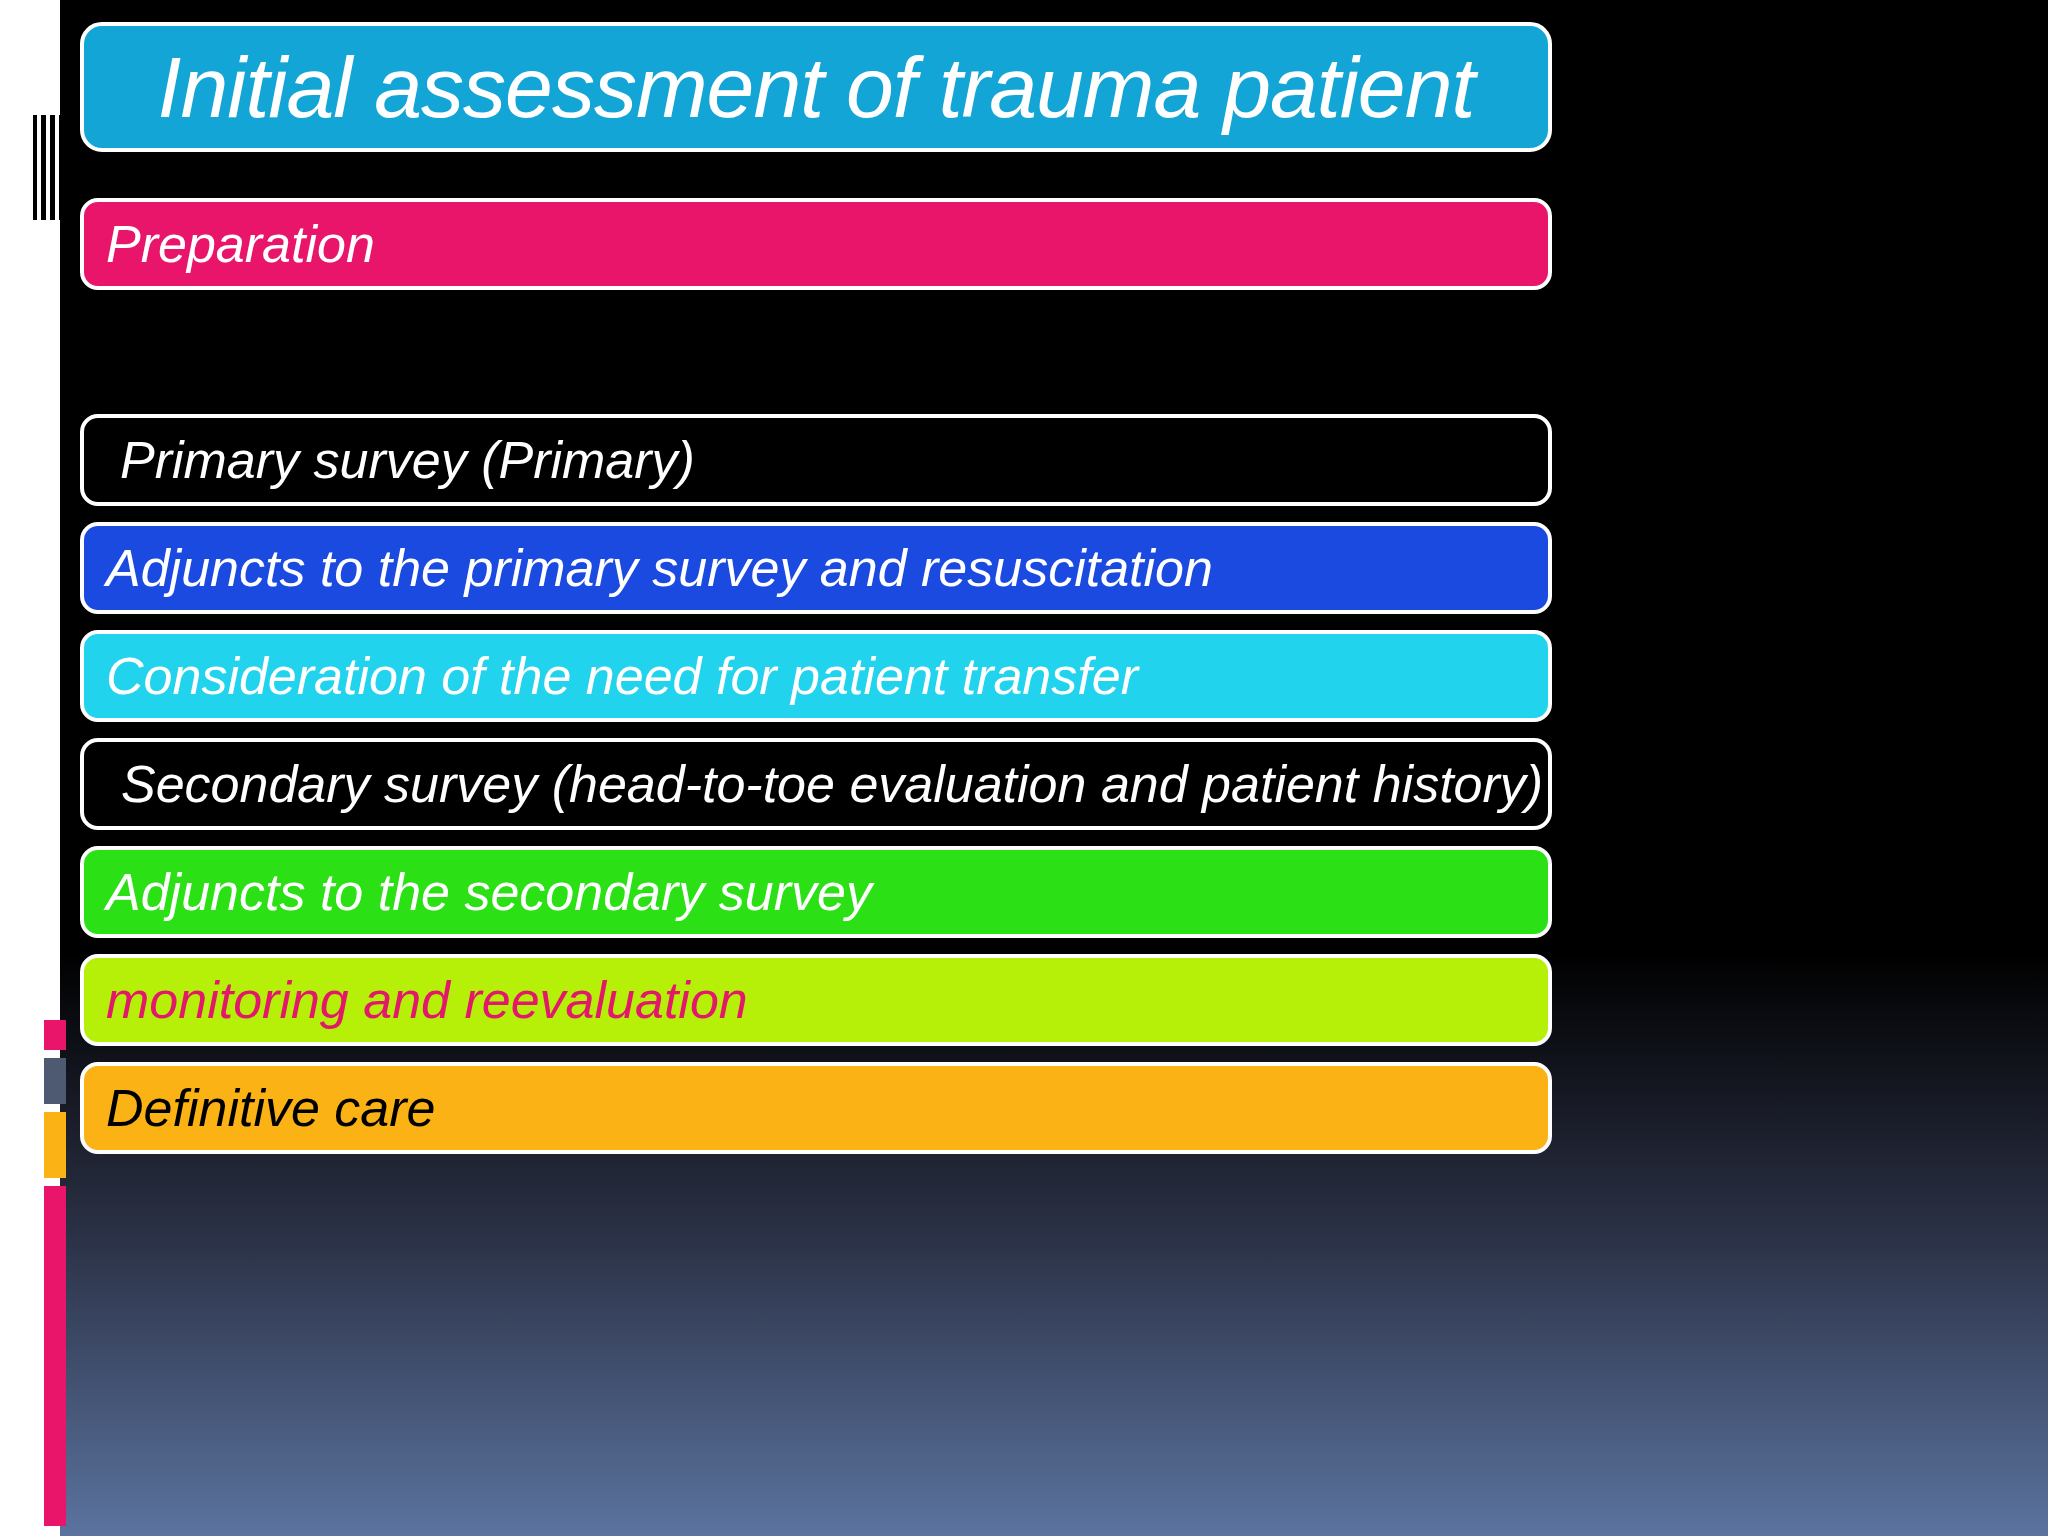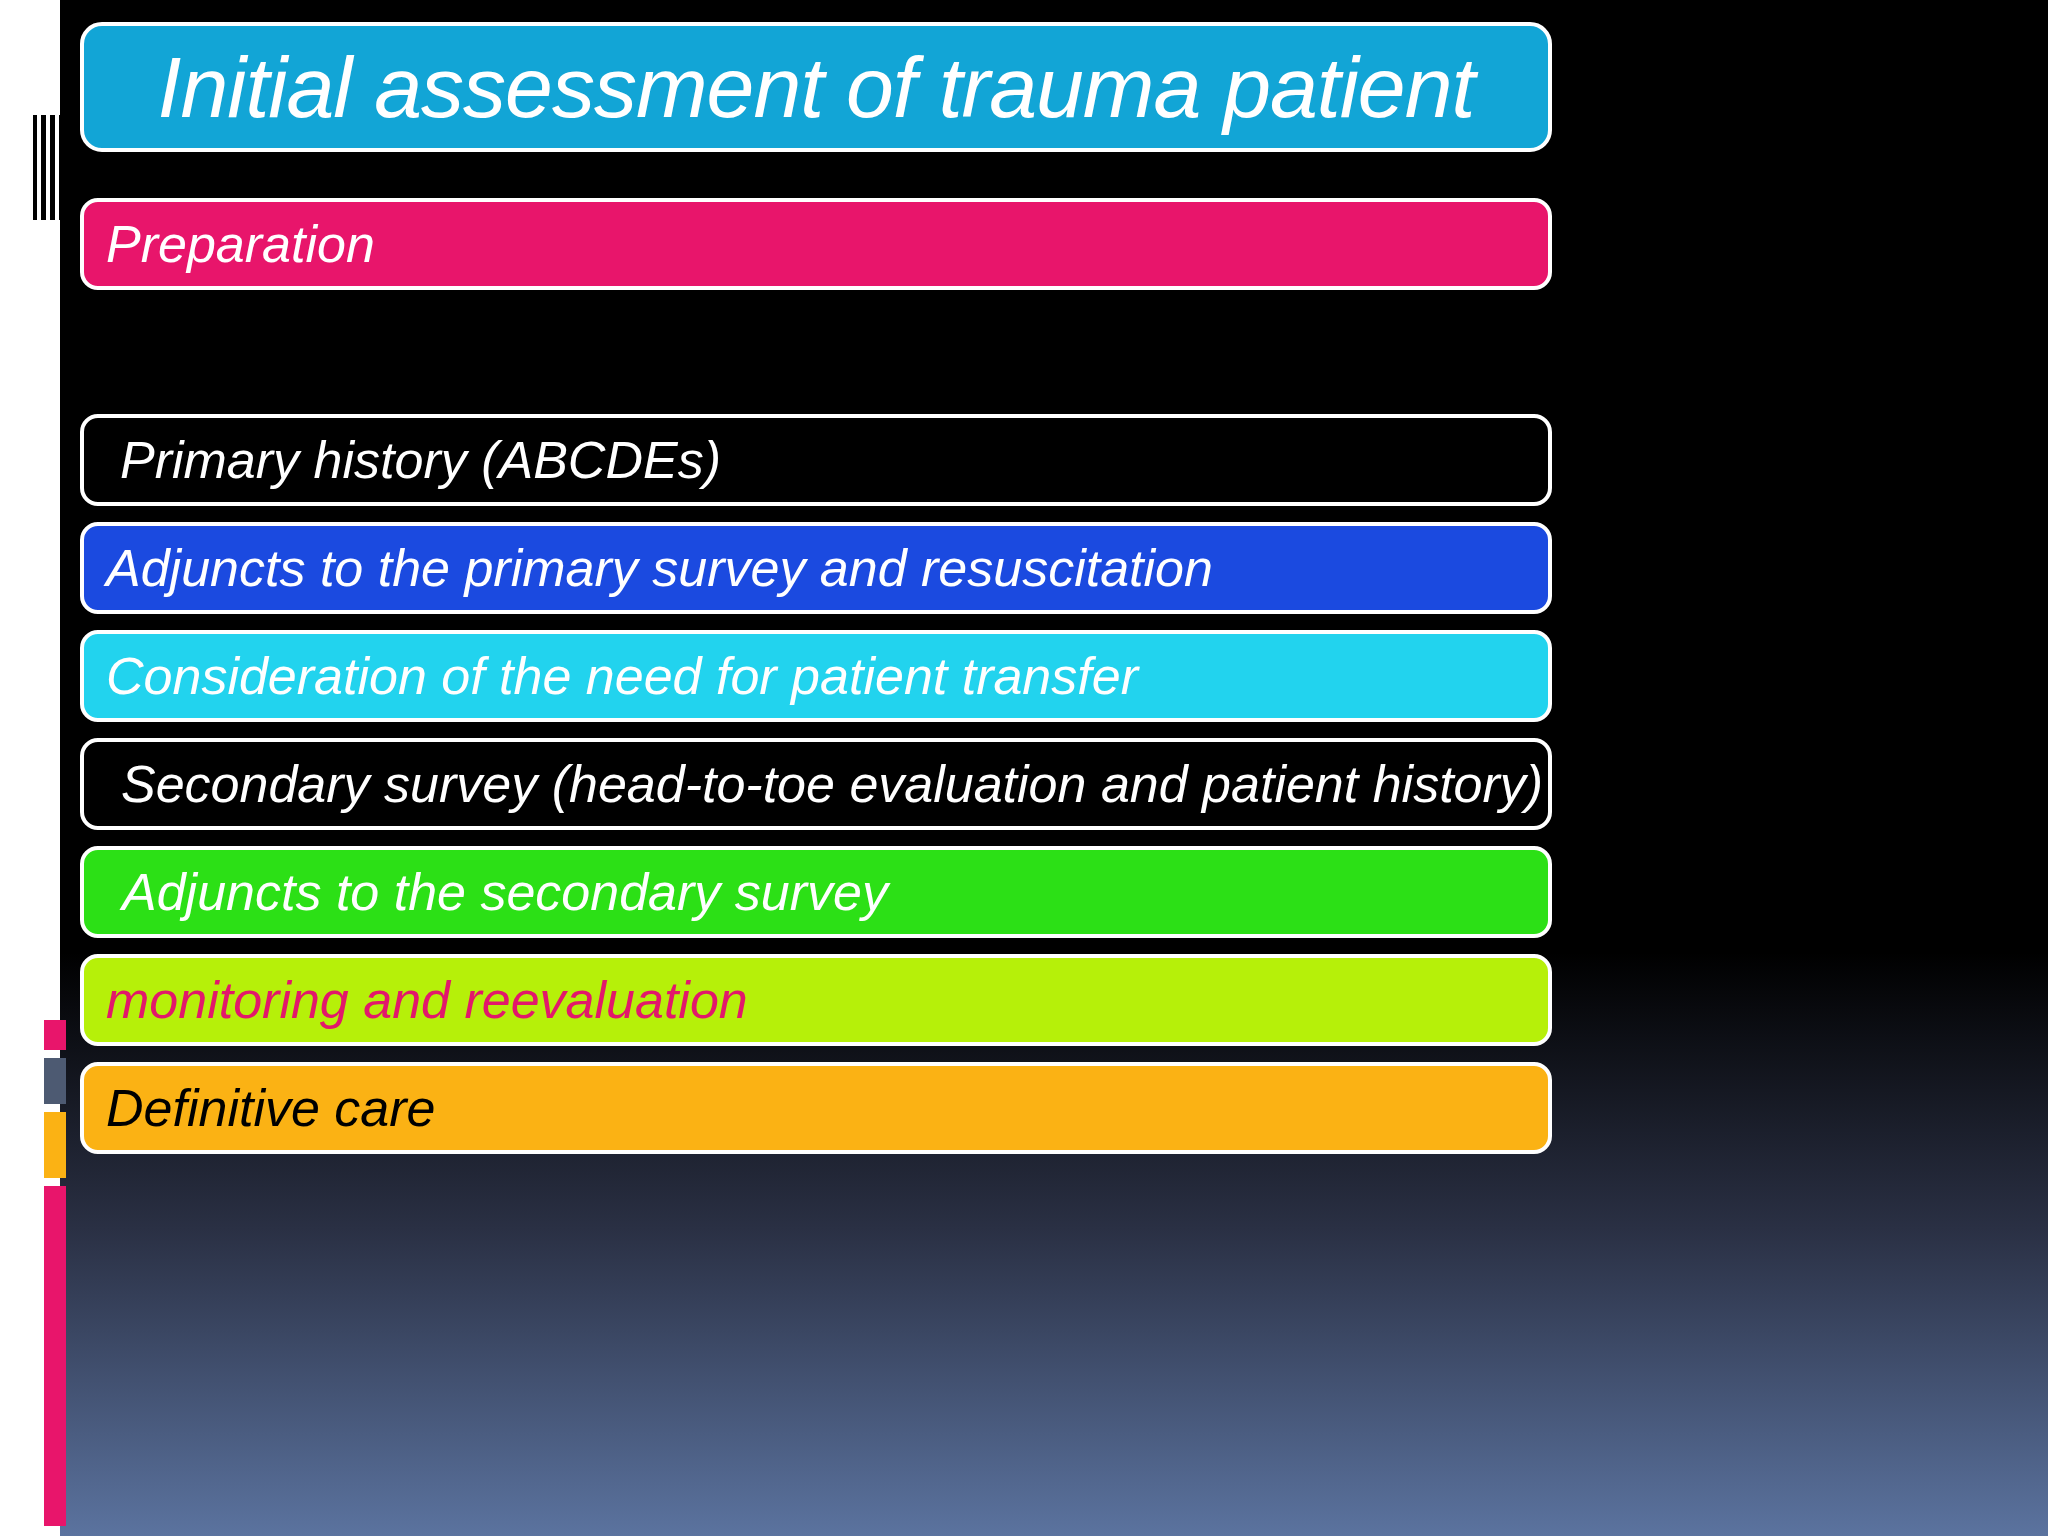--- a/index.html
+++ b/index.html
@@ -111,33 +111,33 @@
   <div class="column">
 
     <div class="bar title-bar" style="background: rgb(18, 165, 214); border-color: rgb(255, 255, 255);">
       <span class="bar-label" style="color: rgb(255, 255, 255);">Initial assessment of trauma patient</span>
     </div>
 
   <div class="bar body-bar" style="top: 198px; background: rgb(232, 21, 107);">
         <span class="bar-label" style="color: rgb(255, 255, 255); margin-left: 0px;">Preparation</span>
       </div>
       <div class="bar body-bar" style="top: 414px; background: rgb(0, 0, 0);">
-        <span class="bar-label" style="color: rgb(255, 255, 255); margin-left: 14px;">Primary history (ABCDEs)</span>
+        <span class="bar-label" style="color: rgb(255, 255, 255); margin-left: 14px;">Primary survey (Primary)</span>
       </div>
       <div class="bar body-bar" style="top: 522px; background: rgb(27, 74, 224);">
         <span class="bar-label" style="color: rgb(255, 255, 255); margin-left: 0px;">Adjuncts to the primary survey and resuscitation</span>
       </div>
       <div class="bar body-bar" style="top: 630px; background: rgb(34, 211, 238);">
         <span class="bar-label" style="color: rgb(255, 255, 255); margin-left: 0px;">Consideration of the need for patient transfer</span>
       </div>
       <div class="bar body-bar" style="top: 738px; background: rgb(0, 0, 0);">
         <span class="bar-label" style="color: rgb(255, 255, 255); margin-left: 15px;">Secondary survey (head-to-toe evaluation and patient history)</span>
       </div>
       <div class="bar body-bar" style="top: 846px; background: rgb(44, 224, 22);">
-        <span class="bar-label" style="color: rgb(255, 255, 255); margin-left: 16px;">Adjuncts to the secondary survey</span>
+        <span class="bar-label" style="color: rgb(255, 255, 255); margin-left: 0;">Adjuncts to the secondary survey</span>
       </div>
       <div class="bar body-bar" style="top: 954px; background: rgb(182, 240, 9);">
         <span class="bar-label" style="color: rgb(226, 24, 107); margin-left: 0px;">monitoring and reevaluation</span>
       </div>
       <div class="bar body-bar" style="top: 1062px; background: rgb(251, 178, 20);">
         <span class="bar-label" style="color: #000000; margin-left: 0px;">Definitive care</span>
       </div>
     </div>
 </div>
 

